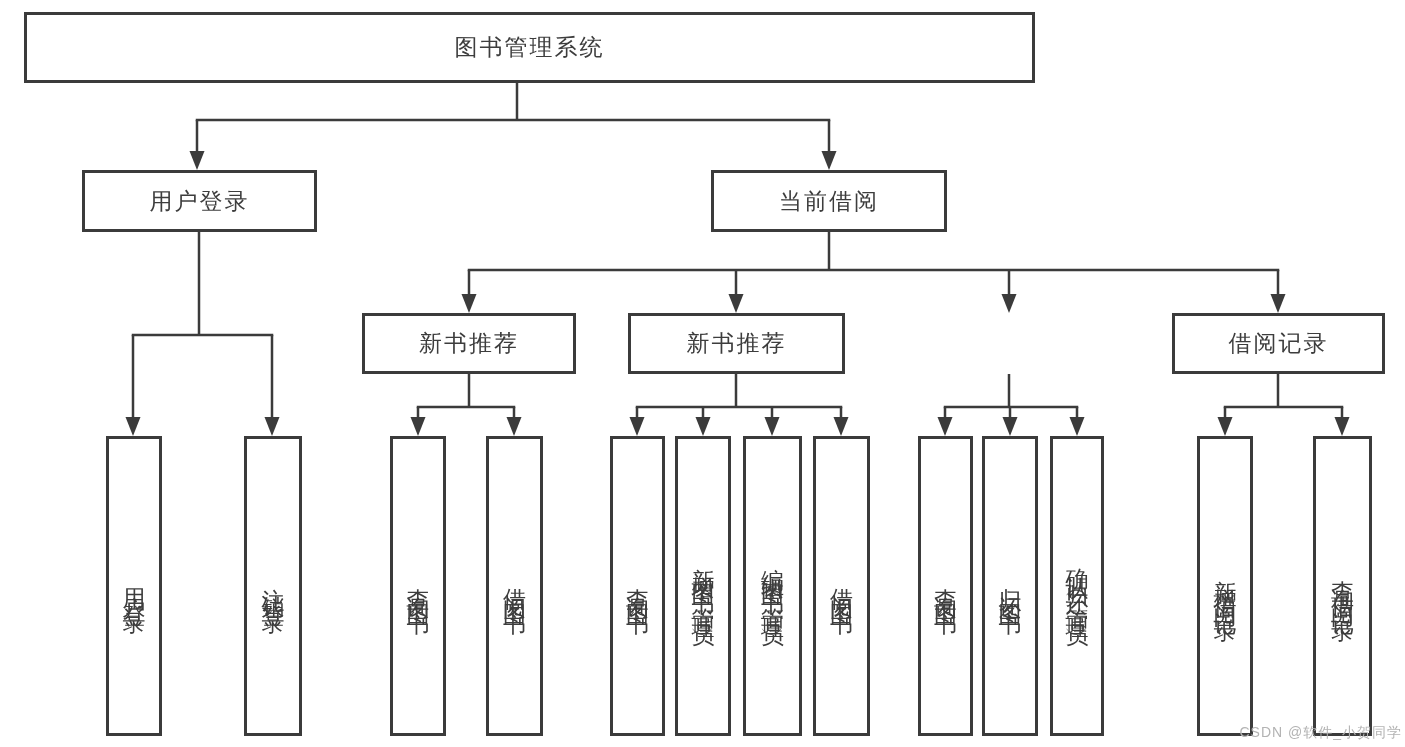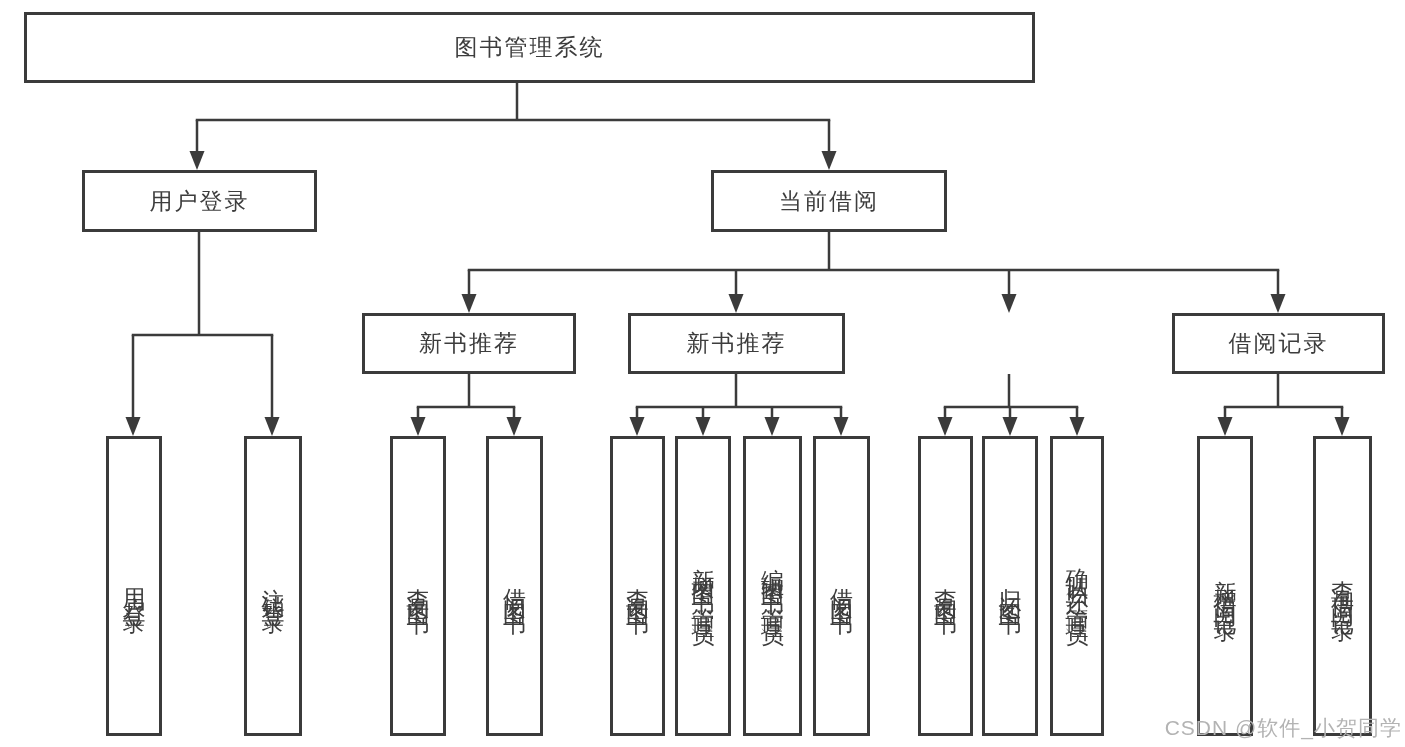--- a/index.html
+++ b/index.html
@@ -33,21 +33,21 @@
     text-orientation: mixed;
     font-size: 23px;
     letter-spacing: 8px;
     color: #3d3d3d;
     line-height: 1;
   }
   .watermark {
     position: absolute;
     right: 3px;
     bottom: 5px;
-    font-size: 21px;
+    font-size: 14px;
     letter-spacing: 1px;
     color: #b3b3b3;
     z-index: 3;
     white-space: nowrap;
   }
 </style>
 </head>
 <body>
 
 <div class="canvas">

